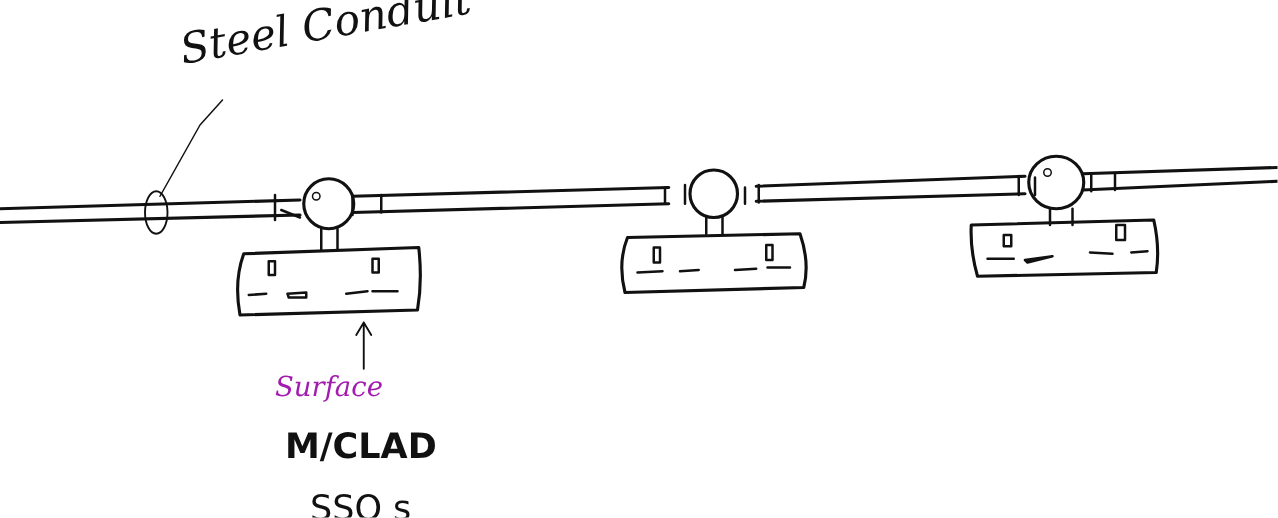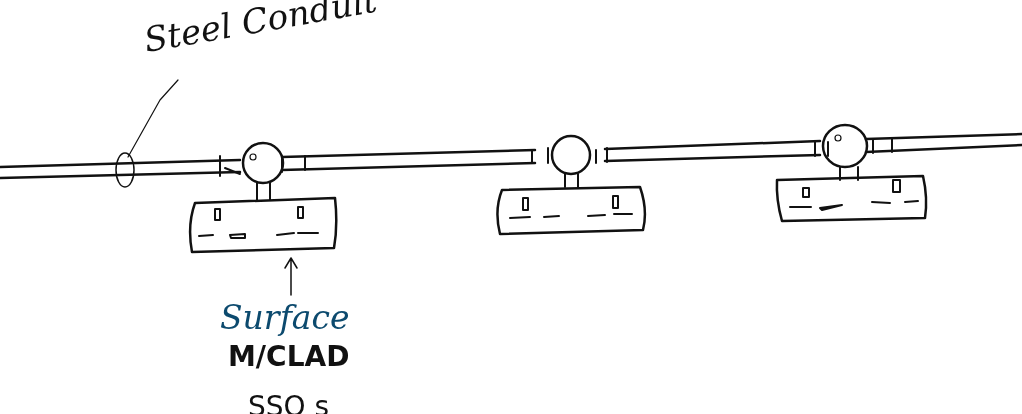--- a/index.html
+++ b/index.html
@@ -7,21 +7,21 @@
     svg { position: absolute; left: 0; top: 0; }
     .ink { stroke: #111; fill: none; stroke-linecap: round; stroke-linejoin: round; }
     .label {
       position: absolute;
       font-family: "DejaVu Serif", serif;
       font-style: italic;
       color: #111;
       white-space: nowrap;
     }
     .lbl-steel { left: 148px; top: 20px; font-size: 34px; transform: rotate(-10deg); transform-origin: left bottom; }
-    .lbl-surface { left: 220px; top: 298px; font-size: 33px; color: #0c4a6e; }
+    .lbl-surface { left: 220px; top: 298px; font-size: 22px; color: #a21caf; }
     .lbl-mclad { left: 228px; top: 340px; font-size: 28px; font-weight: bold; font-style: normal; font-family: "DejaVu Sans", sans-serif; text-align: right; }
     .lbl-sso { left: 248px; top: 390px; font-size: 28px; font-style: normal; font-family: "DejaVu Sans", sans-serif; text-align: right; }
   </style>
 </head>
 <body>
 
 <svg width="1022" height="414" viewBox="0 0 1022 414">
 
   <g>
     <path class="ink" stroke-width="2.5" d="M0 167 L240 160 M282 157 L535 150 M605 149 L820 141 M866 139 L1022 134"></path>

